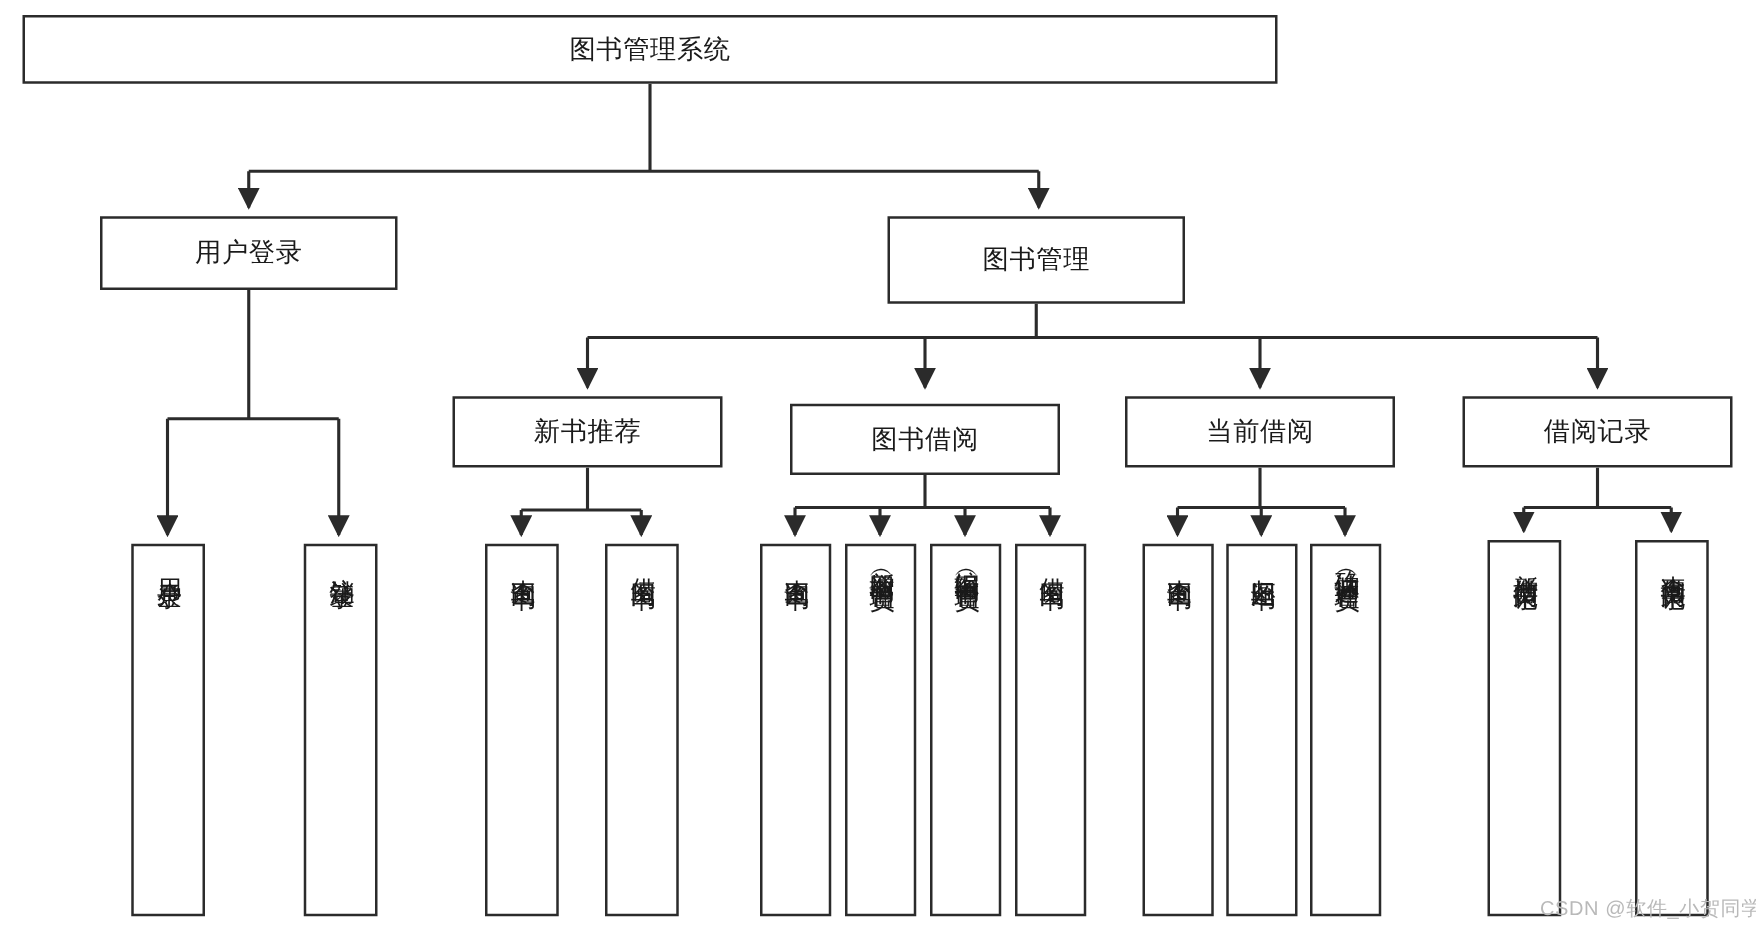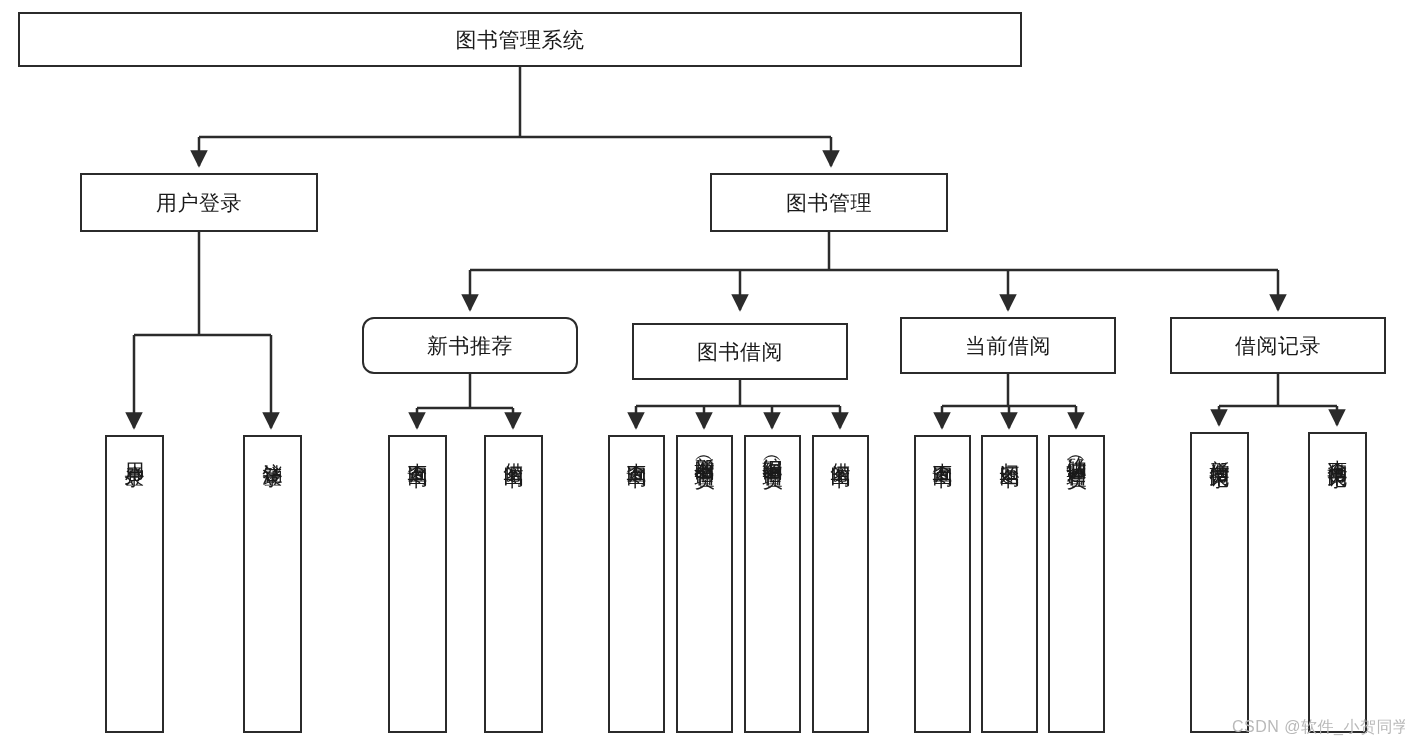--- a/index.html
+++ b/index.html
@@ -136,25 +136,25 @@
     </g>
   </svg>
 
   <div class="node-box root" style="left:18px;top:12px;width:1004px;height:55px;">
     <span class="node-label-h">图书管理系统</span>
   </div>
 
   <div class="node-box" style="left:80px;top:173px;width:238px;height:59px;">
     <span class="node-label-h">用户登录</span>
   </div>
-  <div class="node-box" style="left:710px;top:173px;width:238px;height:59px;">
+  <div class="node-box" style="left:710px;top:173px;width:238px;height:70px;">
     <span class="node-label-h">图书管理</span>
   </div>
 
-  <div class="node-box" style="left:362px;top:317px;width:216px;height:57px;border-radius:12px;">
+  <div class="node-box" style="left:362px;top:317px;width:216px;height:57px;">
     <span class="node-label-h">新书推荐</span>
   </div>
   <div class="node-box" style="left:632px;top:323px;width:216px;height:57px;">
     <span class="node-label-h">图书借阅</span>
   </div>
   <div class="node-box" style="left:900px;top:317px;width:216px;height:57px;">
     <span class="node-label-h">当前借阅</span>
   </div>
   <div class="node-box" style="left:1170px;top:317px;width:216px;height:57px;">
     <span class="node-label-h">借阅记录</span>

